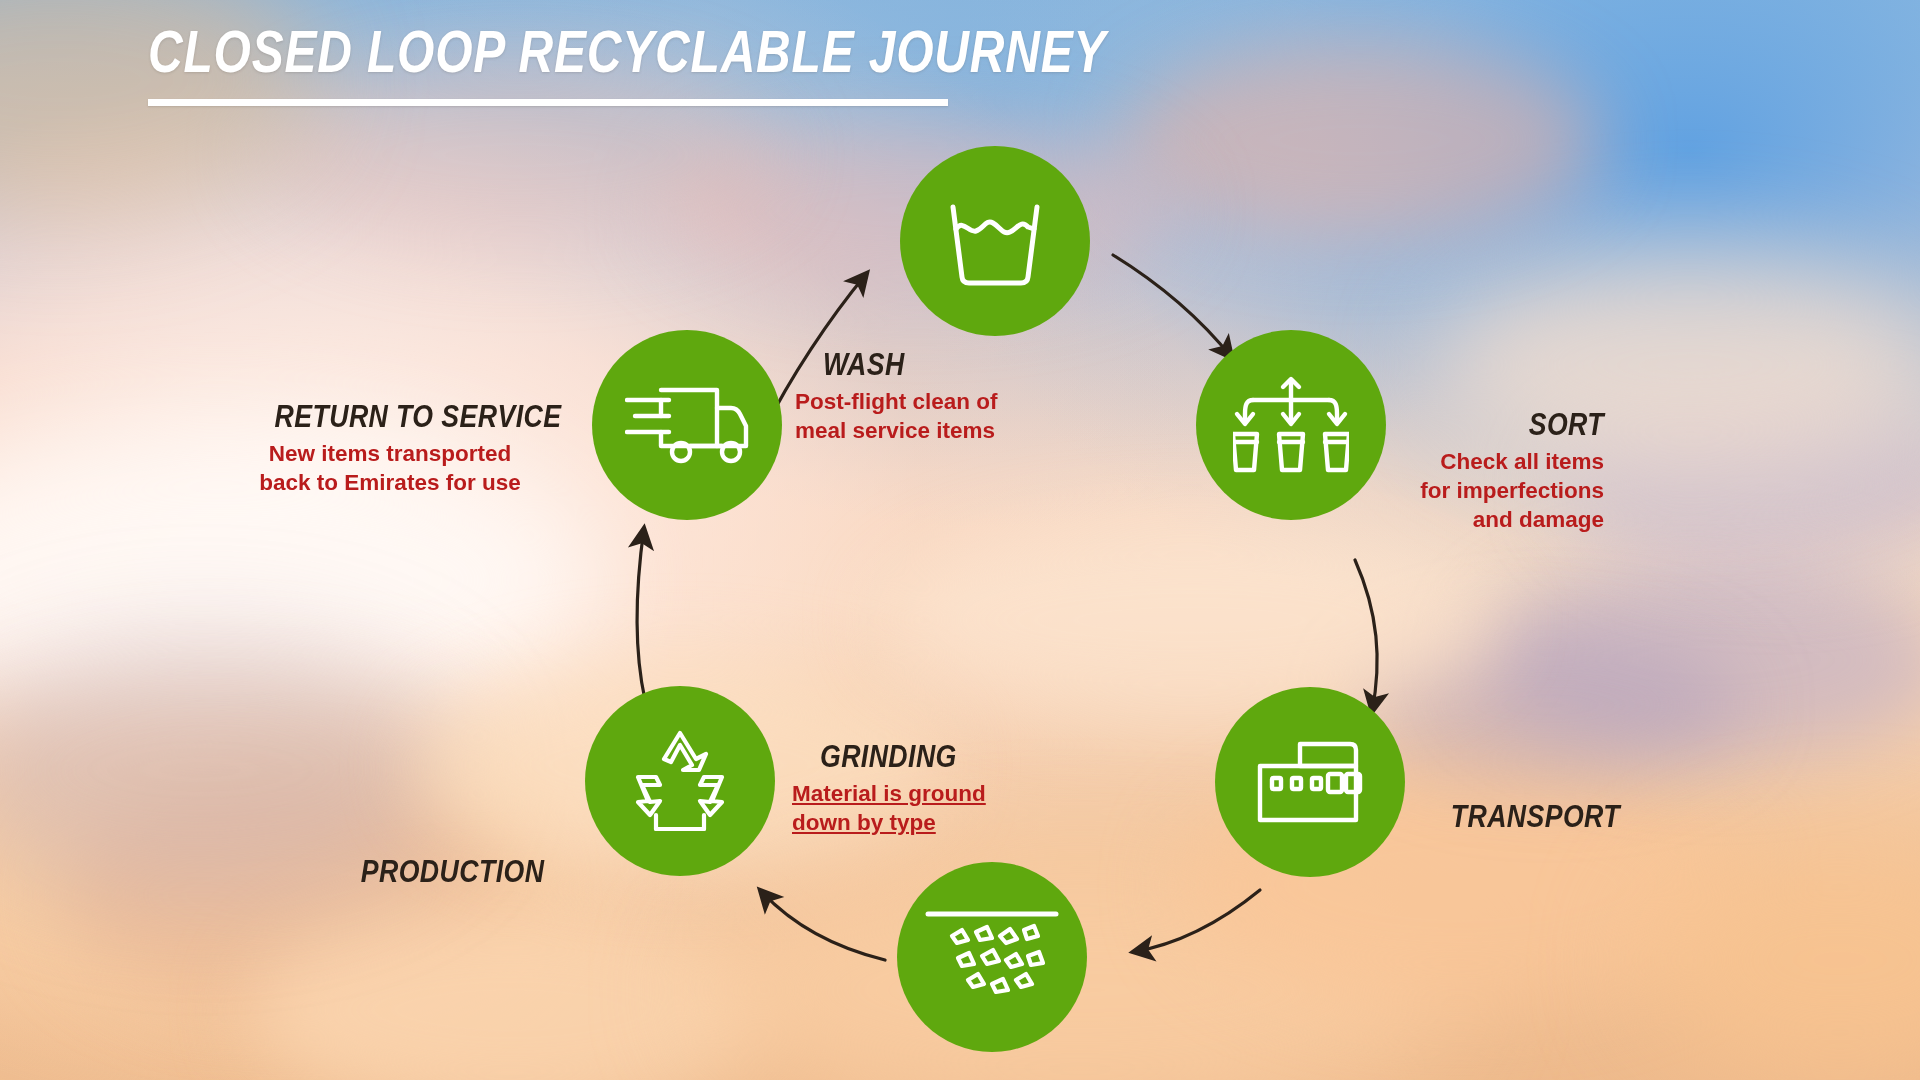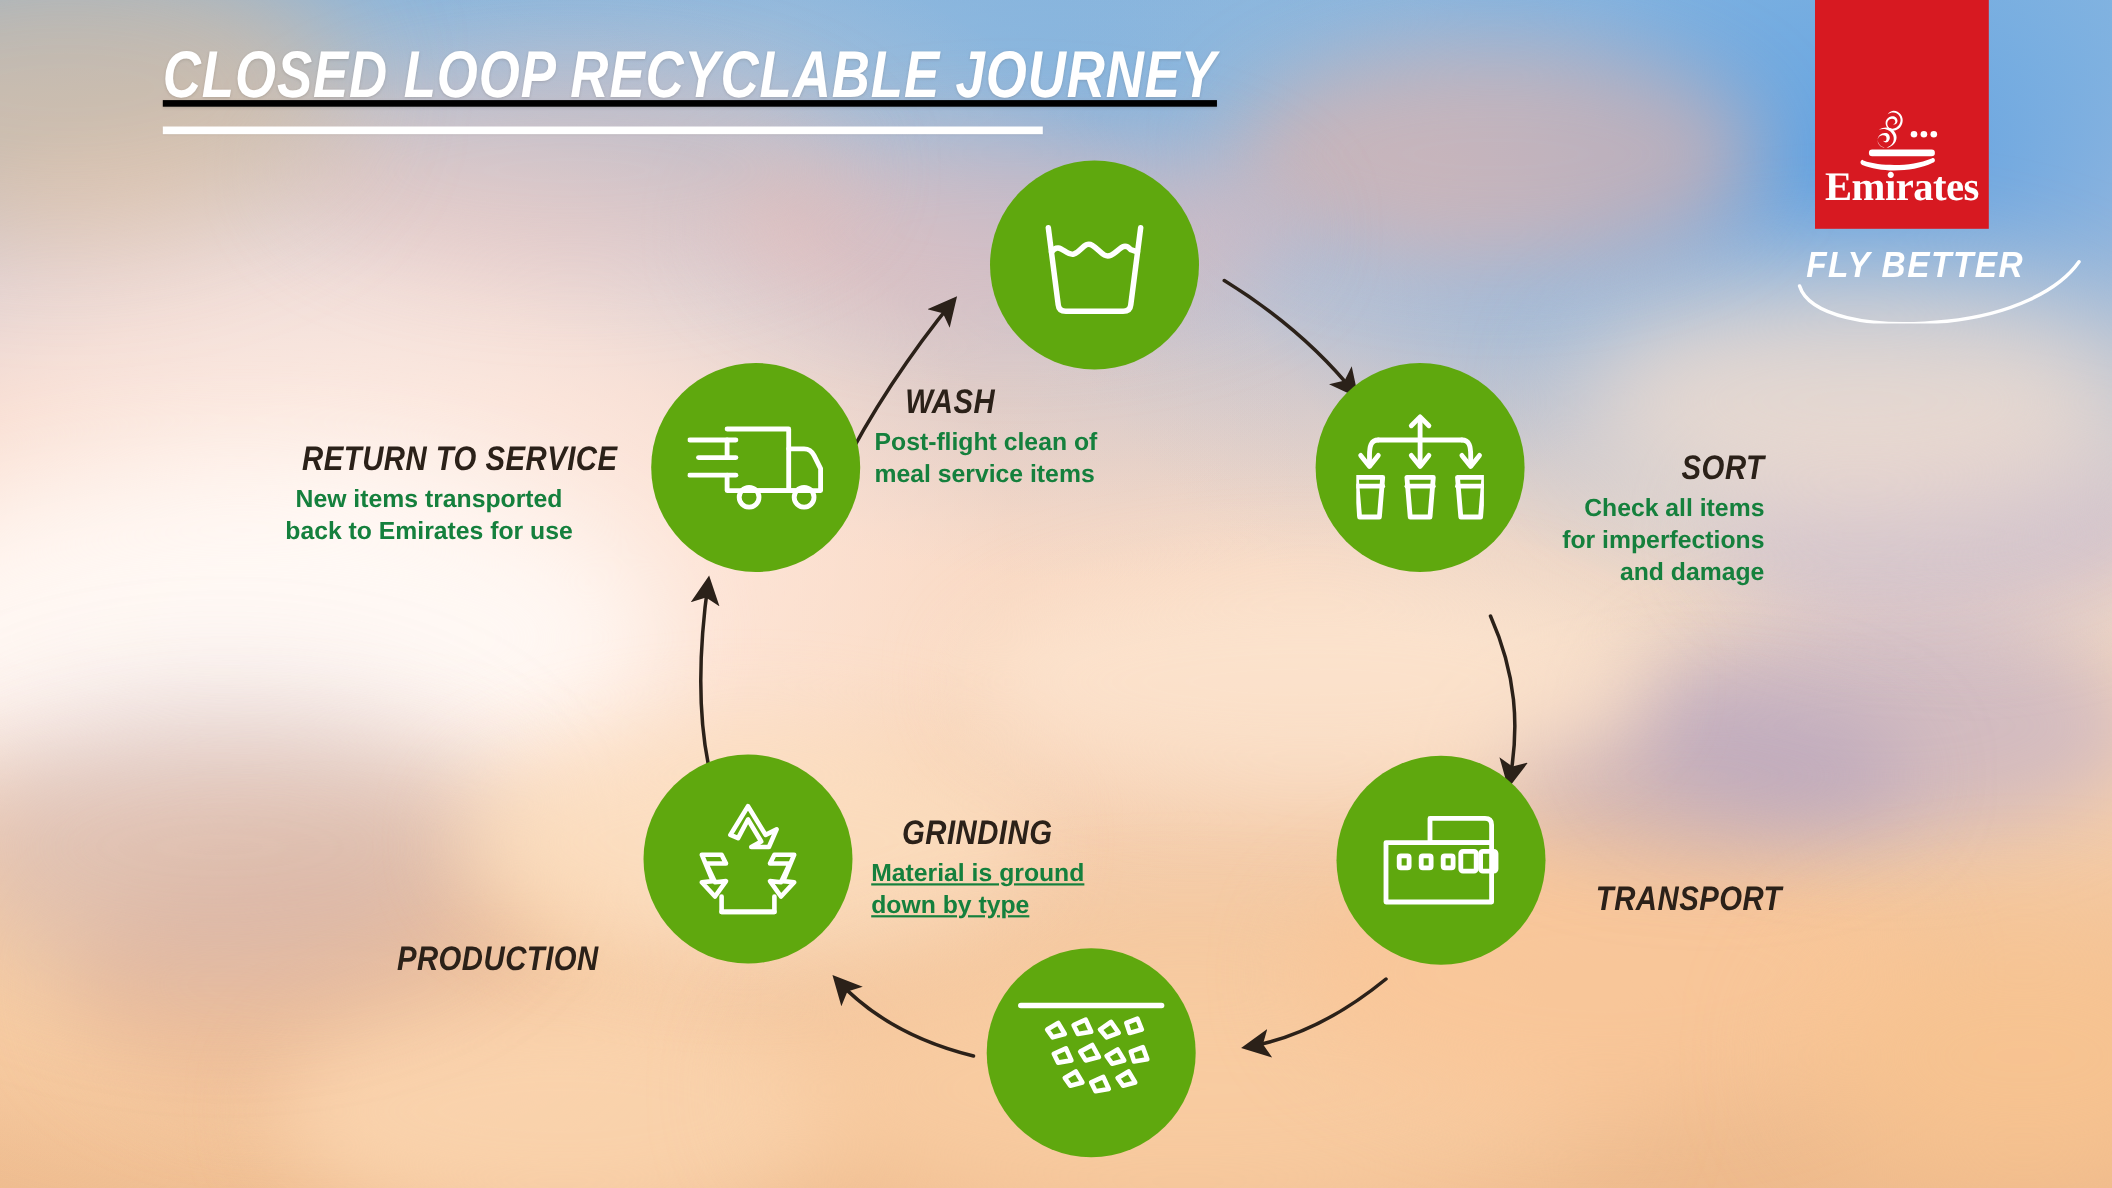--- a/index.html
+++ b/index.html
@@ -27,21 +27,21 @@
         #f9dcc4 55%,
         #f6d2b4 66%,
         #f3c79f 78%,
         #f0bf93 89%,
         #eeba8c 100%);
   }
   .cl2 { position:absolute; border-radius:50%; filter:blur(38px); }
   .cl3 { position:absolute; border-radius:50%; filter:blur(52px); }
 
   
-  .title-wrap { position:absolute; left:148px; top:36px;text-decoration:underline; }
+  .title-wrap { position:absolute; left:148px; top:20px; }
   .title {
     font-family:"Liberation Sans Narrow","Liberation Sans", sans-serif;
     font-weight:bold; font-style:italic;
     font-size:60px; letter-spacing:1px; color:#ffffff;
     transform:scaleX(0.80); transform-origin:left center;
     white-space:nowrap; line-height:1.08;
     text-shadow:0 1px 3px rgba(80,70,60,0.20);
   }
   .title-rule {
     width:800px; height:7px; background:#ffffff; margin-top:14px;
@@ -83,21 +83,21 @@
 
   .lbl { position:absolute; }
   .lbl-h {
     font-family:"Liberation Sans Narrow","Liberation Sans", sans-serif;
     font-weight:bold; font-style:italic;
     font-size:31px; color:#2B2119; letter-spacing:0.5px;
     transform:scaleX(0.86); white-space:nowrap; line-height:1.1;
   }
   .lbl-b {
     font-family:"Liberation Sans", sans-serif;
-    font-weight:bold; font-size:22.5px; color:#15803d;
+    font-weight:bold; font-size:22.5px; color:#b91c1c;
     line-height:1.28; margin-top:6px;
   }
   .ta-c { text-align:left; } .ta-c .lbl-h { transform-origin:center center; }
   .ta-r { text-align:right; }  .ta-r .lbl-h { transform-origin:right center; }
 
   .arrows { position:absolute; inset:0; pointer-events:none; }
 </style>
 </head>
 <body>
 
@@ -122,41 +122,20 @@
     <div class="cl2" style="left:1360px; top:630px; width:380px; height:150px; background:rgba(164,150,188,0.40);"></div>
     <div class="cl3" style="left:1640px; top:840px; width:400px; height:240px; background:rgba(250,196,144,0.70);"></div>
     <div class="cl2" style="left:880px;  top:520px; width:620px; height:200px; background:rgba(253,232,212,0.55);"></div>
   </div>
 
   <div class="title-wrap">
     <div class="title">CLOSED LOOP RECYCLABLE JOURNEY</div>
     <div class="title-rule"></div>
   </div>
 
-  <div class="logo-block">
-    <div class="logo-box"></div>
-    <svg class="logo-cal" viewBox="0 0 112 62">
-      <g fill="#ffffff">
-        <path d="M44 6 c4-3 9-2 11 2 c2 4 0 8-3 10 c-3 2-7 1-8-2 c-1-3 1-6 4-6 c2 0 3 1 3 3 c0 1-1 2-2 2 c2 1 4-1 4-3 c0-3-3-5-6-4 c-4 1-6 5-4 9 c2 4 7 5 11 2 c4-3 5-9 2-13 C53 2 47 1 44 6 Z"></path>
-        <path d="M36 20 c5-2 11 0 13 5 c2 5-1 10-6 11 c-4 1-8-2-8-6 c0-3 2-5 5-5 c2 0 3 1 3 3 c0 2-1 3-3 2 c1 2 4 2 5 0 c2-2 1-6-2-7 c-4-1-8 2-8 6 c0 5 5 8 10 7 c6-2 9-8 6-13 C49 18 42 16 36 20 Z"></path>
-        <path d="M30 38 h54 c2 0 3 1 3 3 c0 2-1 3-3 3 H30 c-2 0-3-1-3-3 c0-2 1-3 3-3 Z"></path>
-        <path d="M22 48 c8 3 18 4 28 4 c12 0 24-2 34-6 c2-1 3 0 3 2 c0 1-1 2-2 2 c-10 5-23 7-35 7 c-11 0-21-2-29-5 c-2-1-2-3-1-4 c1-1 1-1 2 0 Z"></path>
-        <circle cx="68" cy="24" r="3"></circle>
-        <circle cx="77" cy="24" r="3"></circle>
-        <circle cx="86" cy="24" r="3"></circle>
-      </g>
-    </svg>
-    <div class="logo-word">Emirates</div>
-    <div class="logo-tag">
-      <svg viewBox="0 0 300 86" width="300" height="86">
-        <path d="M16 52 C24 78 78 92 150 84 C208 78 252 56 270 30" fill="none" stroke="#ffffff" stroke-width="3.2" stroke-linecap="round"></path>
-      </svg>
-      <div class="logo-tag-text">FLY BETTER</div>
-    </div>
-  </div>
 
   <svg class="arrows" viewBox="0 0 1920 1080">
     <defs>
       <marker id="ah" viewBox="0 0 12 12" refX="9" refY="6" markerWidth="9" markerHeight="9" orient="auto-start-reverse">
         <path d="M0,0.5 L11,6 L0,11.5 L2.6,6 Z" fill="#2B2119"></path>
       </marker>
     </defs>
     <g fill="none" stroke="#2B2119" stroke-width="3.2" stroke-linecap="round" marker-end="url(#ah)">
 
       <path d="M764,430 C790,378 828,320 867,273"></path>

